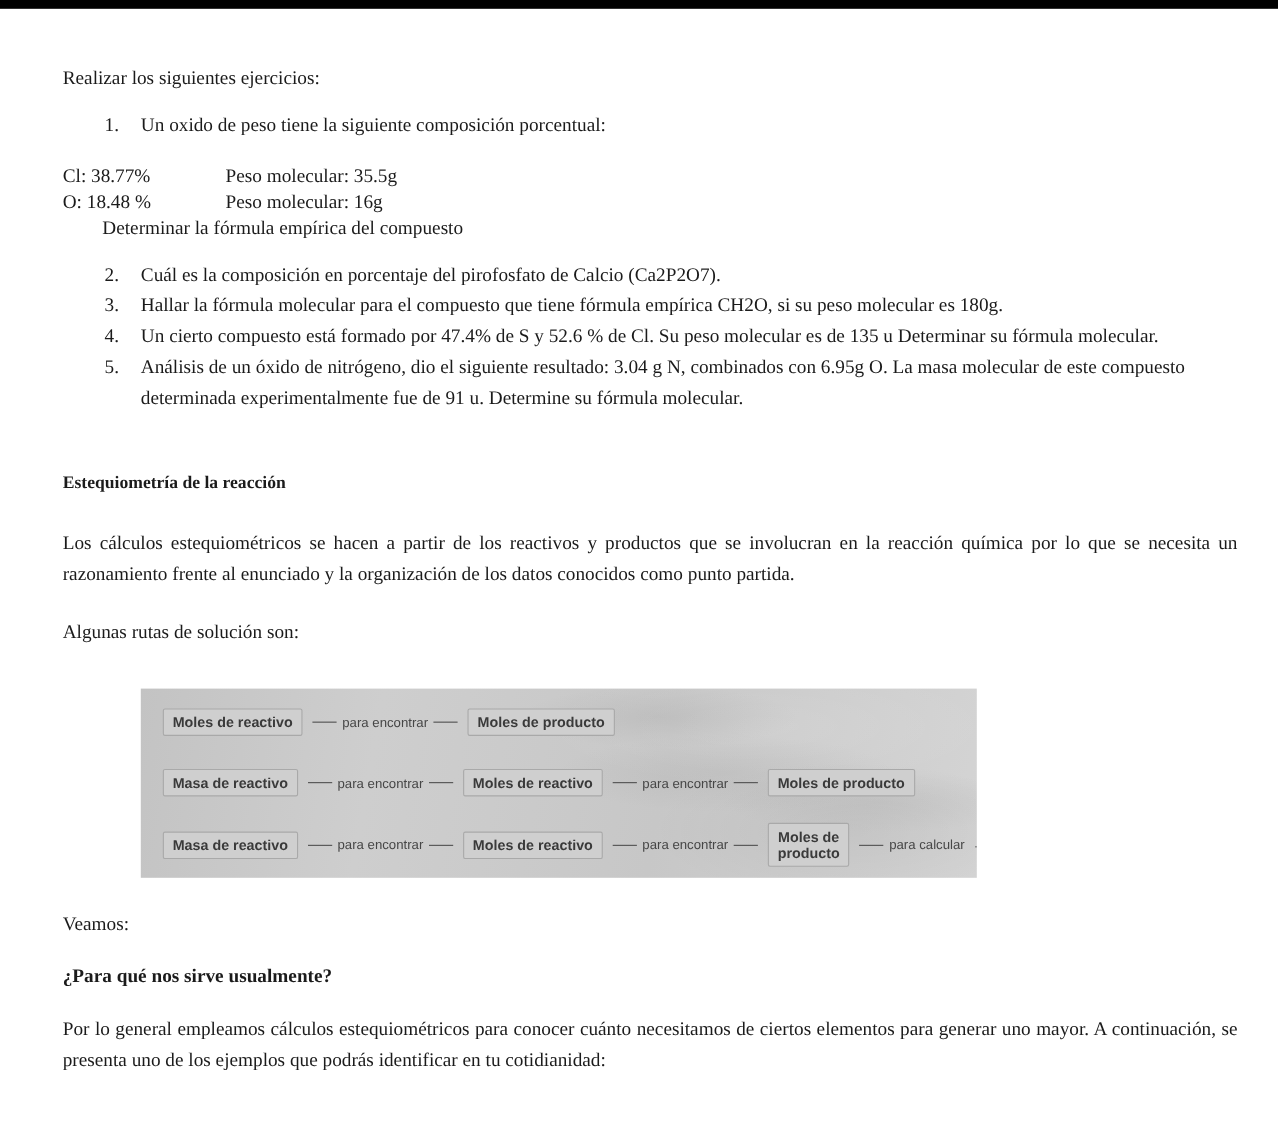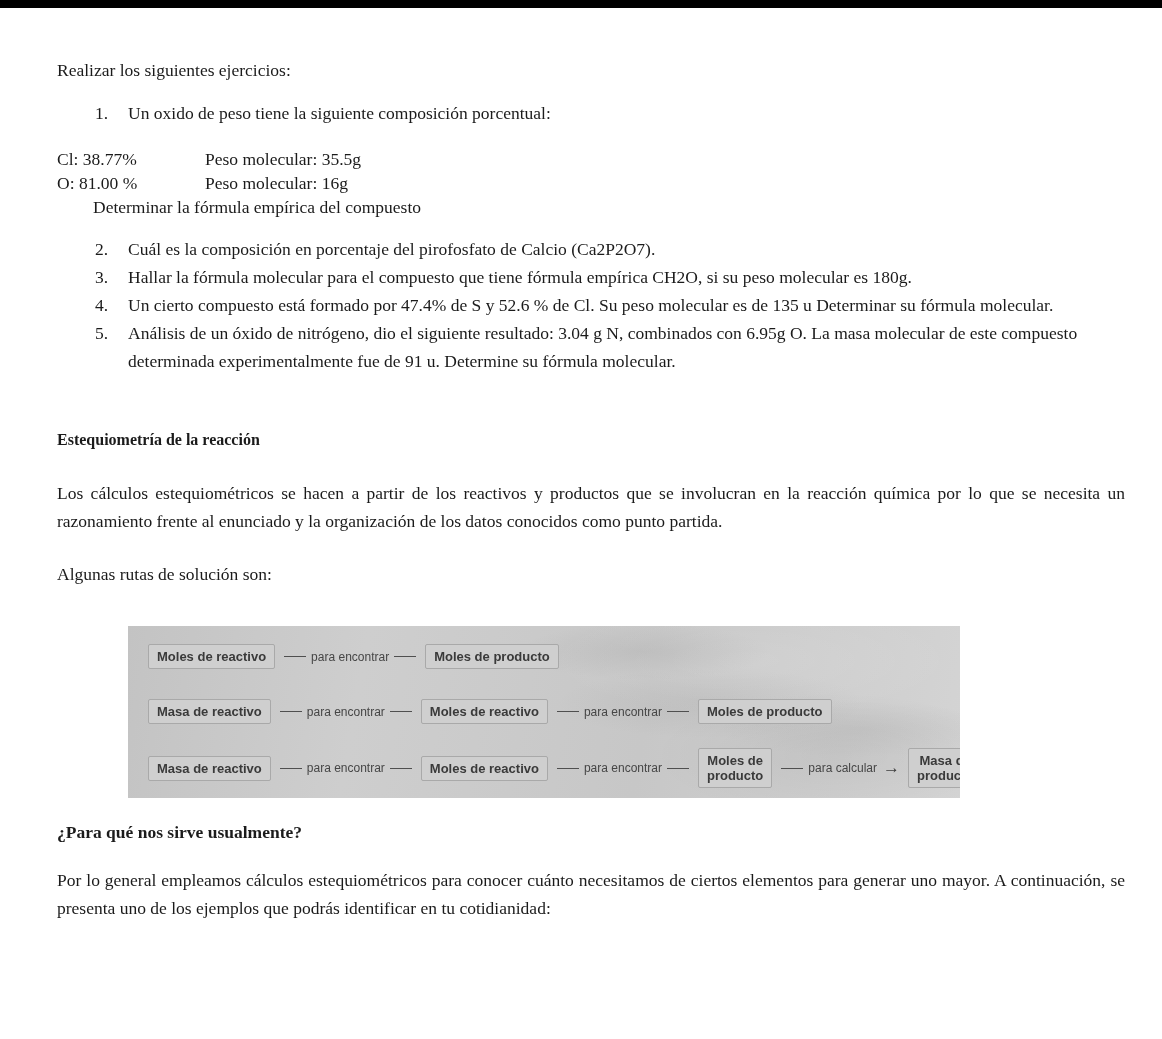--- a/index.html
+++ b/index.html
@@ -56,21 +56,21 @@
     line-height: 30px;
   }
   .para { margin-top: 24px; }
   .just { text-align: justify; }
   .routes { margin-top: 25px; font-family: Liberation Serif, serif; }
 
   
   .scan {
     position: relative;
     margin: 38px 0 0 71px;
-    width: 832px;
+    width: 760px;
     height: 172px;
     background:
       radial-gradient(ellipse 300px 80px at 75% 20%, rgba(255,255,255,0.10), rgba(255,255,255,0) 70%),
       radial-gradient(ellipse 260px 90px at 85% 75%, rgba(0,0,0,0.05), rgba(0,0,0,0) 70%),
       linear-gradient(100deg, #c3c3c3, #cecece 28%, #c7c7c7 62%, #d4d4d4 100%);
     box-sizing: border-box;
     padding: 18px 10px 14px 20px;
     font-family: "Liberation Sans", sans-serif;
     color: #3a3a3a;
     overflow: hidden;
@@ -150,21 +150,21 @@
     <span class="ex-num">1.</span>
     <span class="ex-text">Un oxido de peso tiene la siguiente composición porcentual:</span>
   </div>
 
   <div class="data-block">
     <div class="data-line">
       <span class="data-left">Cl: 38.77%</span>
       <span class="data-right">Peso molecular: 35.5g</span>
     </div>
     <div class="data-line">
-      <span class="data-left">O: 81.00 %</span>
+      <span class="data-left">O: 18.48 %</span>
       <span class="data-right">Peso molecular: 16g</span>
     </div>
     <p class="note">Determinar la fórmula empírica del compuesto</p>
   </div>
 
   <div class="ex-list">
     <div class="ex-item">
       <span class="ex-num">2.</span>
       <span class="ex-text">Cuál es la composición en porcentaje del pirofosfato de Calcio (Ca2P2O7).</span>
     </div>
@@ -233,18 +233,19 @@
       <div class="flow-conn">
         <span class="dash"></span>
         <span class="conn-label">para calcular</span>
         <span class="arrow-glyph">→</span>
       </div>
       <div class="flow-box narrow"><span>Masa de producto</span></div>
     </div>
 
   </div>
 
+  <p class="veamos">Veamos:</p>
 
   <p class="bold question">¿Para qué nos sirve usualmente?</p>
 
   <p class="closing just">Por lo general empleamos cálculos estequiométricos para conocer cuánto necesitamos de ciertos elementos para generar uno mayor. A continuación, se presenta uno de los ejemplos que podrás identificar en tu cotidianidad:</p>
 
 </div>
 
 </body></html>

